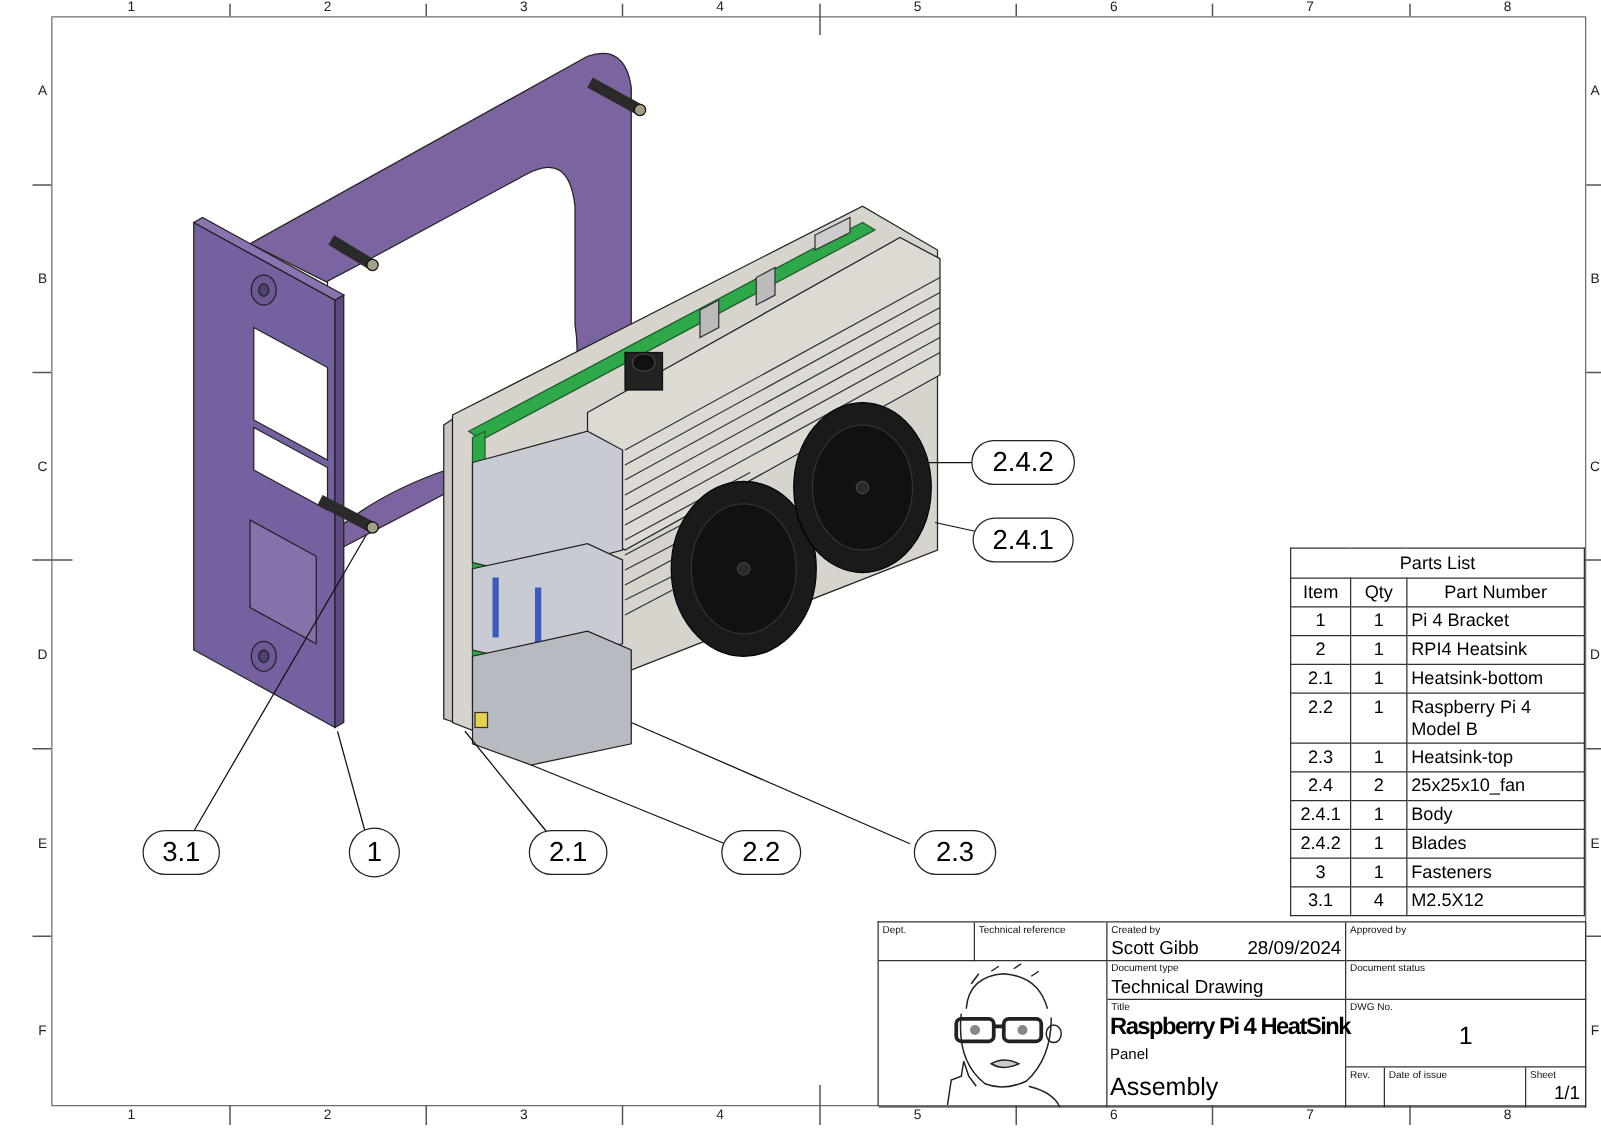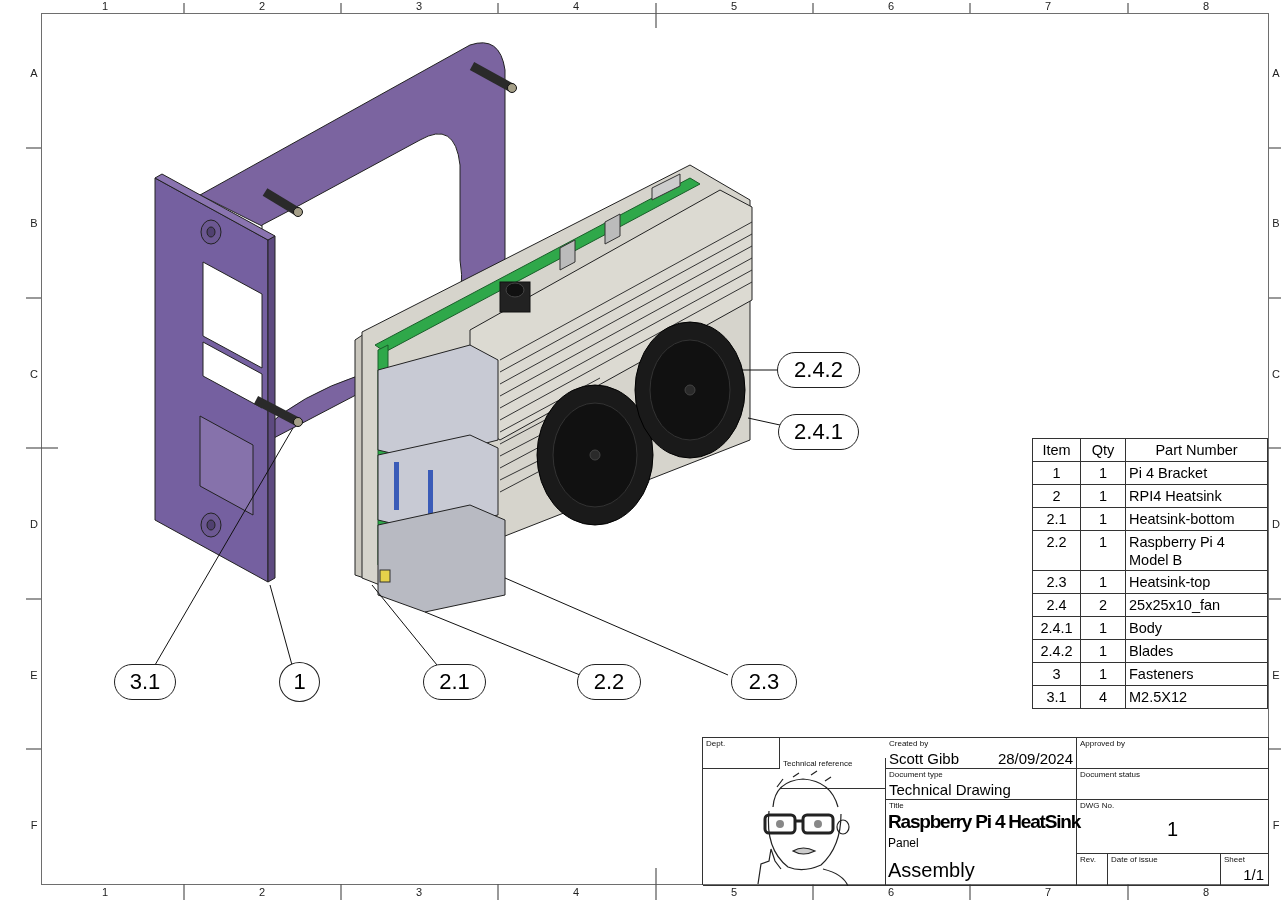--- a/index.html
+++ b/index.html
@@ -194,20 +194,23 @@
 <div class="balloon" style="left:114px;top:664px;width:62px;">3.1</div>
 <div class="balloon" style="left:279px;top:662px;width:41px;height:40px;border-radius:50%;">1</div>
 <div class="balloon" style="left:423px;top:664px;width:63px;">2.1</div>
 <div class="balloon" style="left:577px;top:664px;width:64px;">2.2</div>
 <div class="balloon" style="left:731px;top:664px;width:66px;">2.3</div>
 <div class="balloon" style="left:777px;top:352px;width:83px;">2.4.2</div>
 <div class="balloon" style="left:778px;top:414px;width:81px;">2.4.1</div>
 
 <table class="parts">
   <tbody>
+      <tr class="title-row">
+        <th colspan="3">Parts List</th>
+      </tr>
   <tr class="hdr">
     <th class="c-item">Item</th>
     <th class="c-qty">Qty</th>
     <th class="c-pn" style="text-align:center">Part Number</th>
   </tr>
   <tr>
         <td class="c-item">1</td>
         <td class="c-qty">1</td>
         <td class="c-pn">Pi 4 Bracket</td>
       </tr>
@@ -257,21 +260,21 @@
         <td class="c-pn">M2.5X12</td>
       </tr>
 </tbody>
   </table>
 
 <div class="tb">
 
   <div class="cell" style="left:0;top:0;width:77px;height:31px;">
     <span class="cap">Dept.</span>
   </div>
-  <div class="cell" style="left:77px;top:0;width:106px;height:31px;margin-top:20px;">
+  <div class="cell" style="left:77px;top:0;width:106px;height:31px;">
     <span class="cap">Technical reference</span>
   </div>
   <div class="cell" style="left:183px;top:0;width:191px;height:31px;">
     <span class="cap">Created by</span>
     <span class="val" style="left:3px;top:12px;">Scott Gibb</span>
     <span class="val" style="right:3px;top:12px;">28/09/2024</span>
   </div>
   <div class="cell" style="left:374px;top:0;width:192px;height:31px;">
     <span class="cap">Approved by</span>
   </div>

